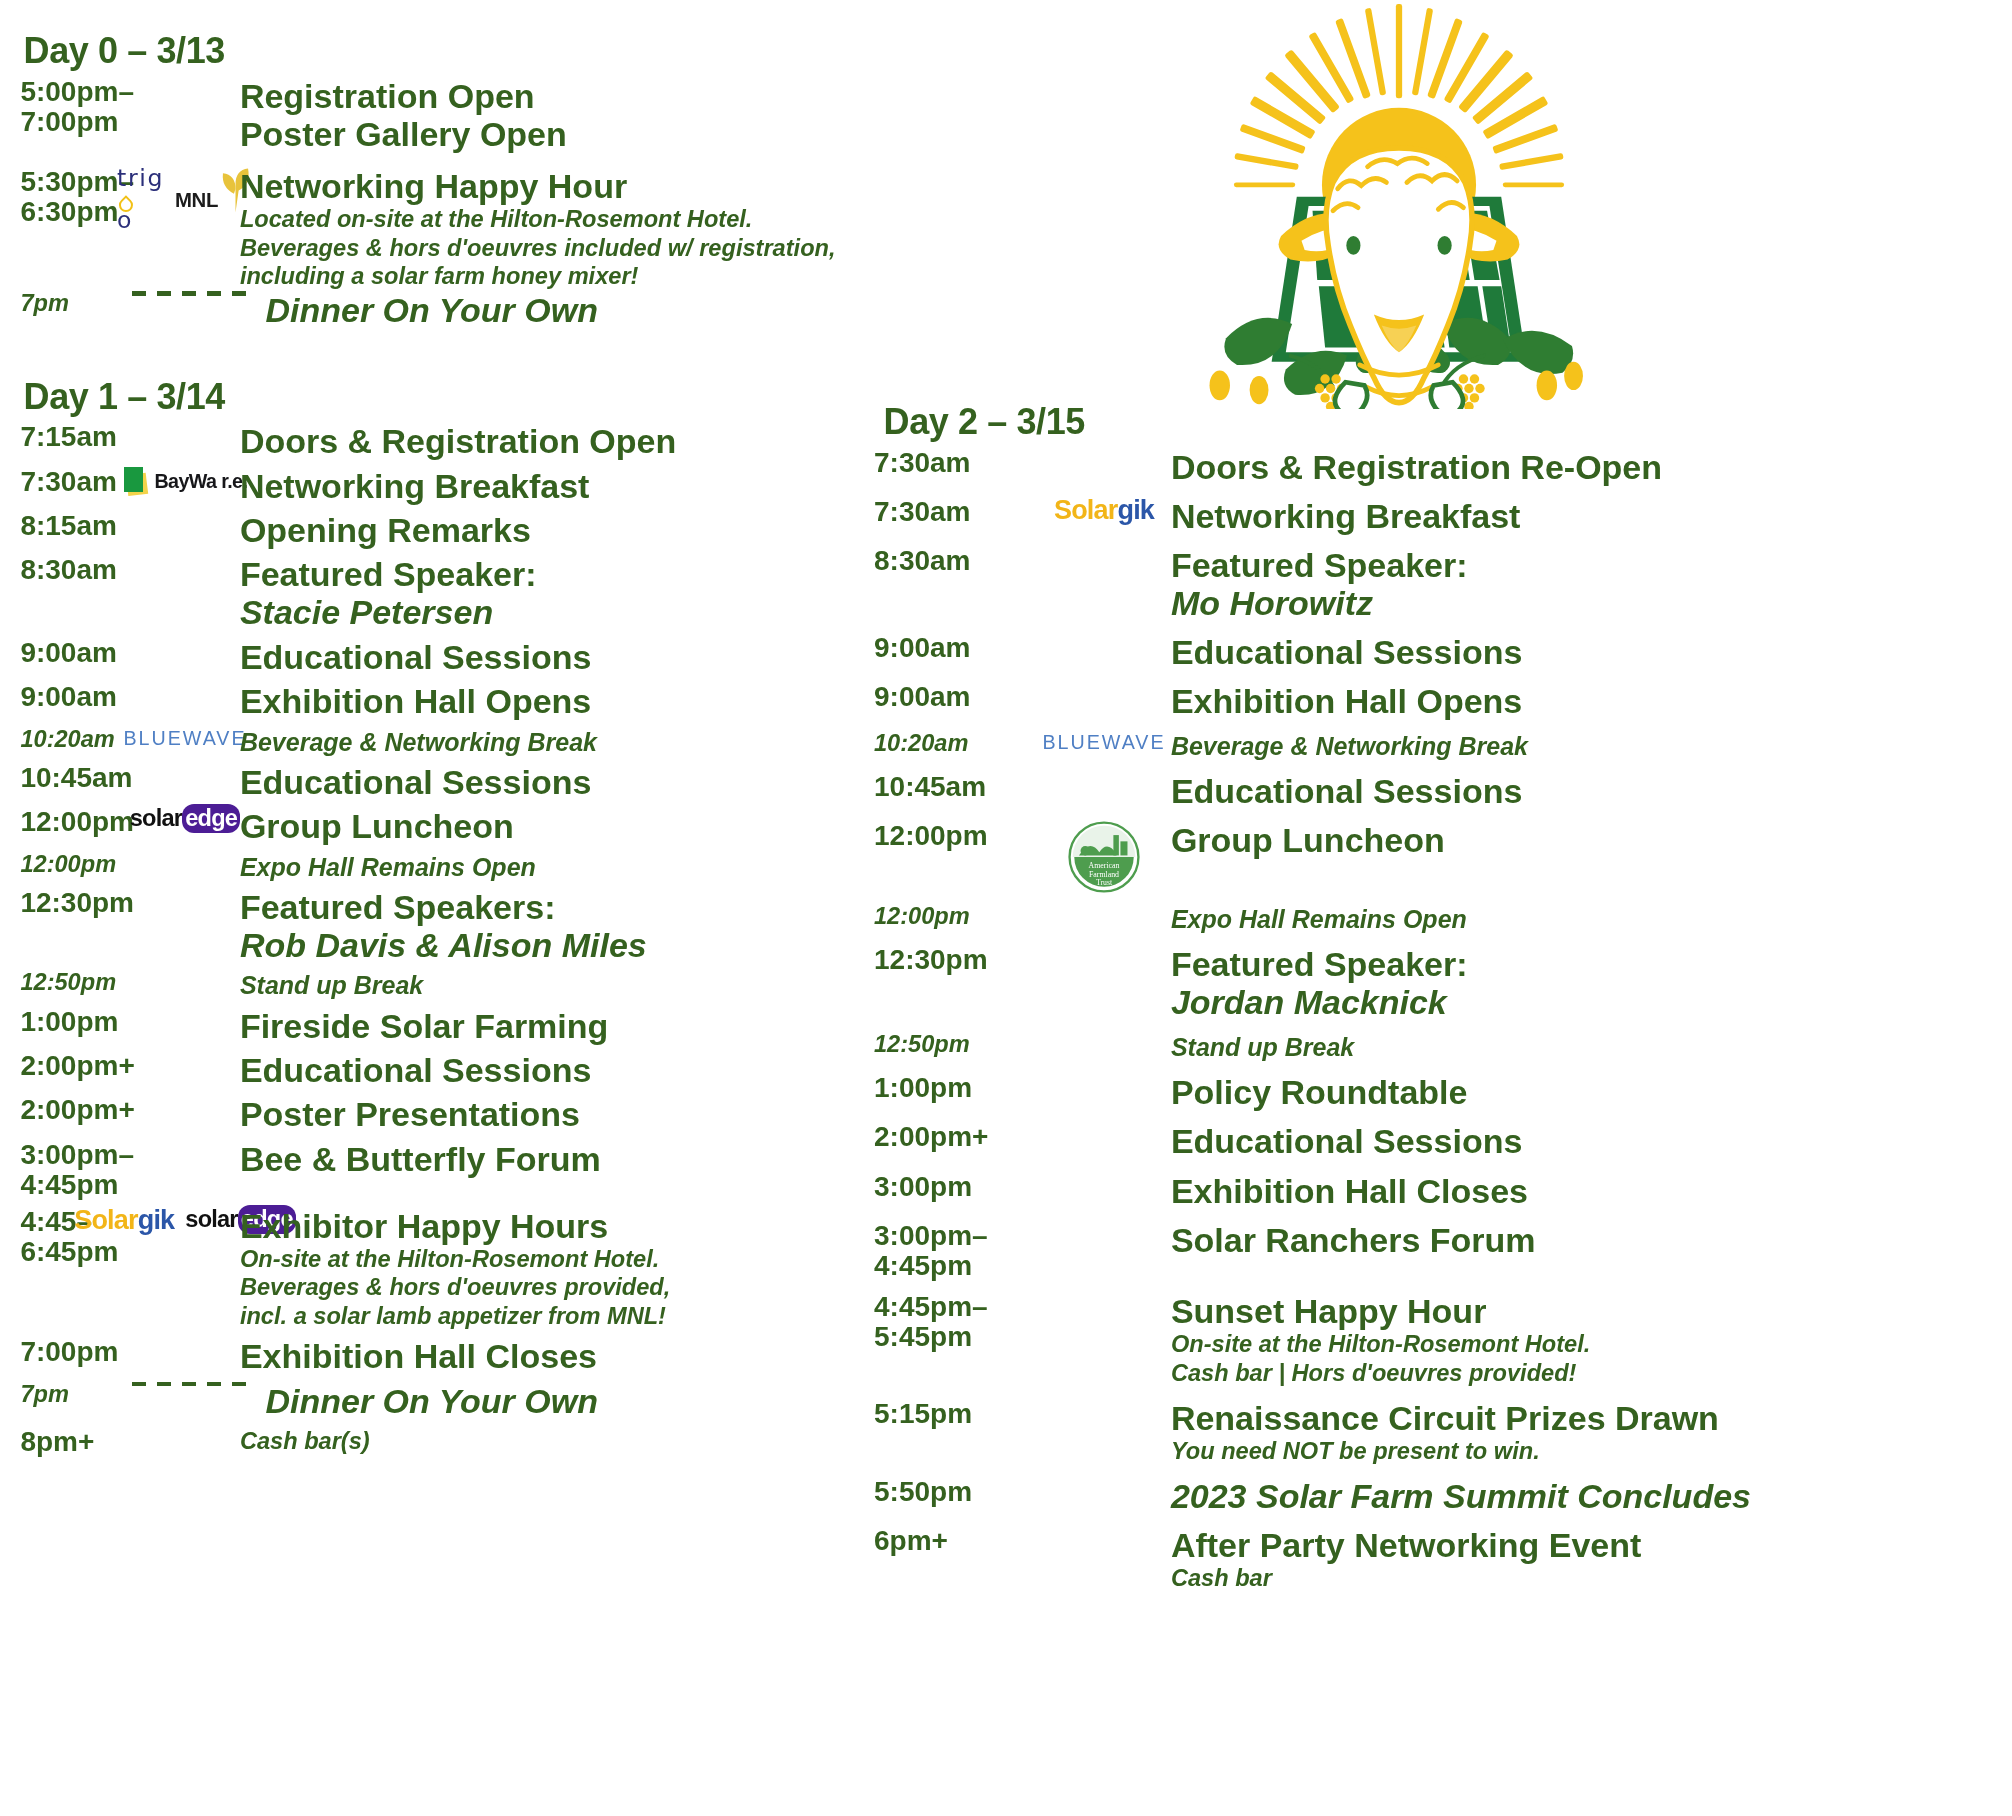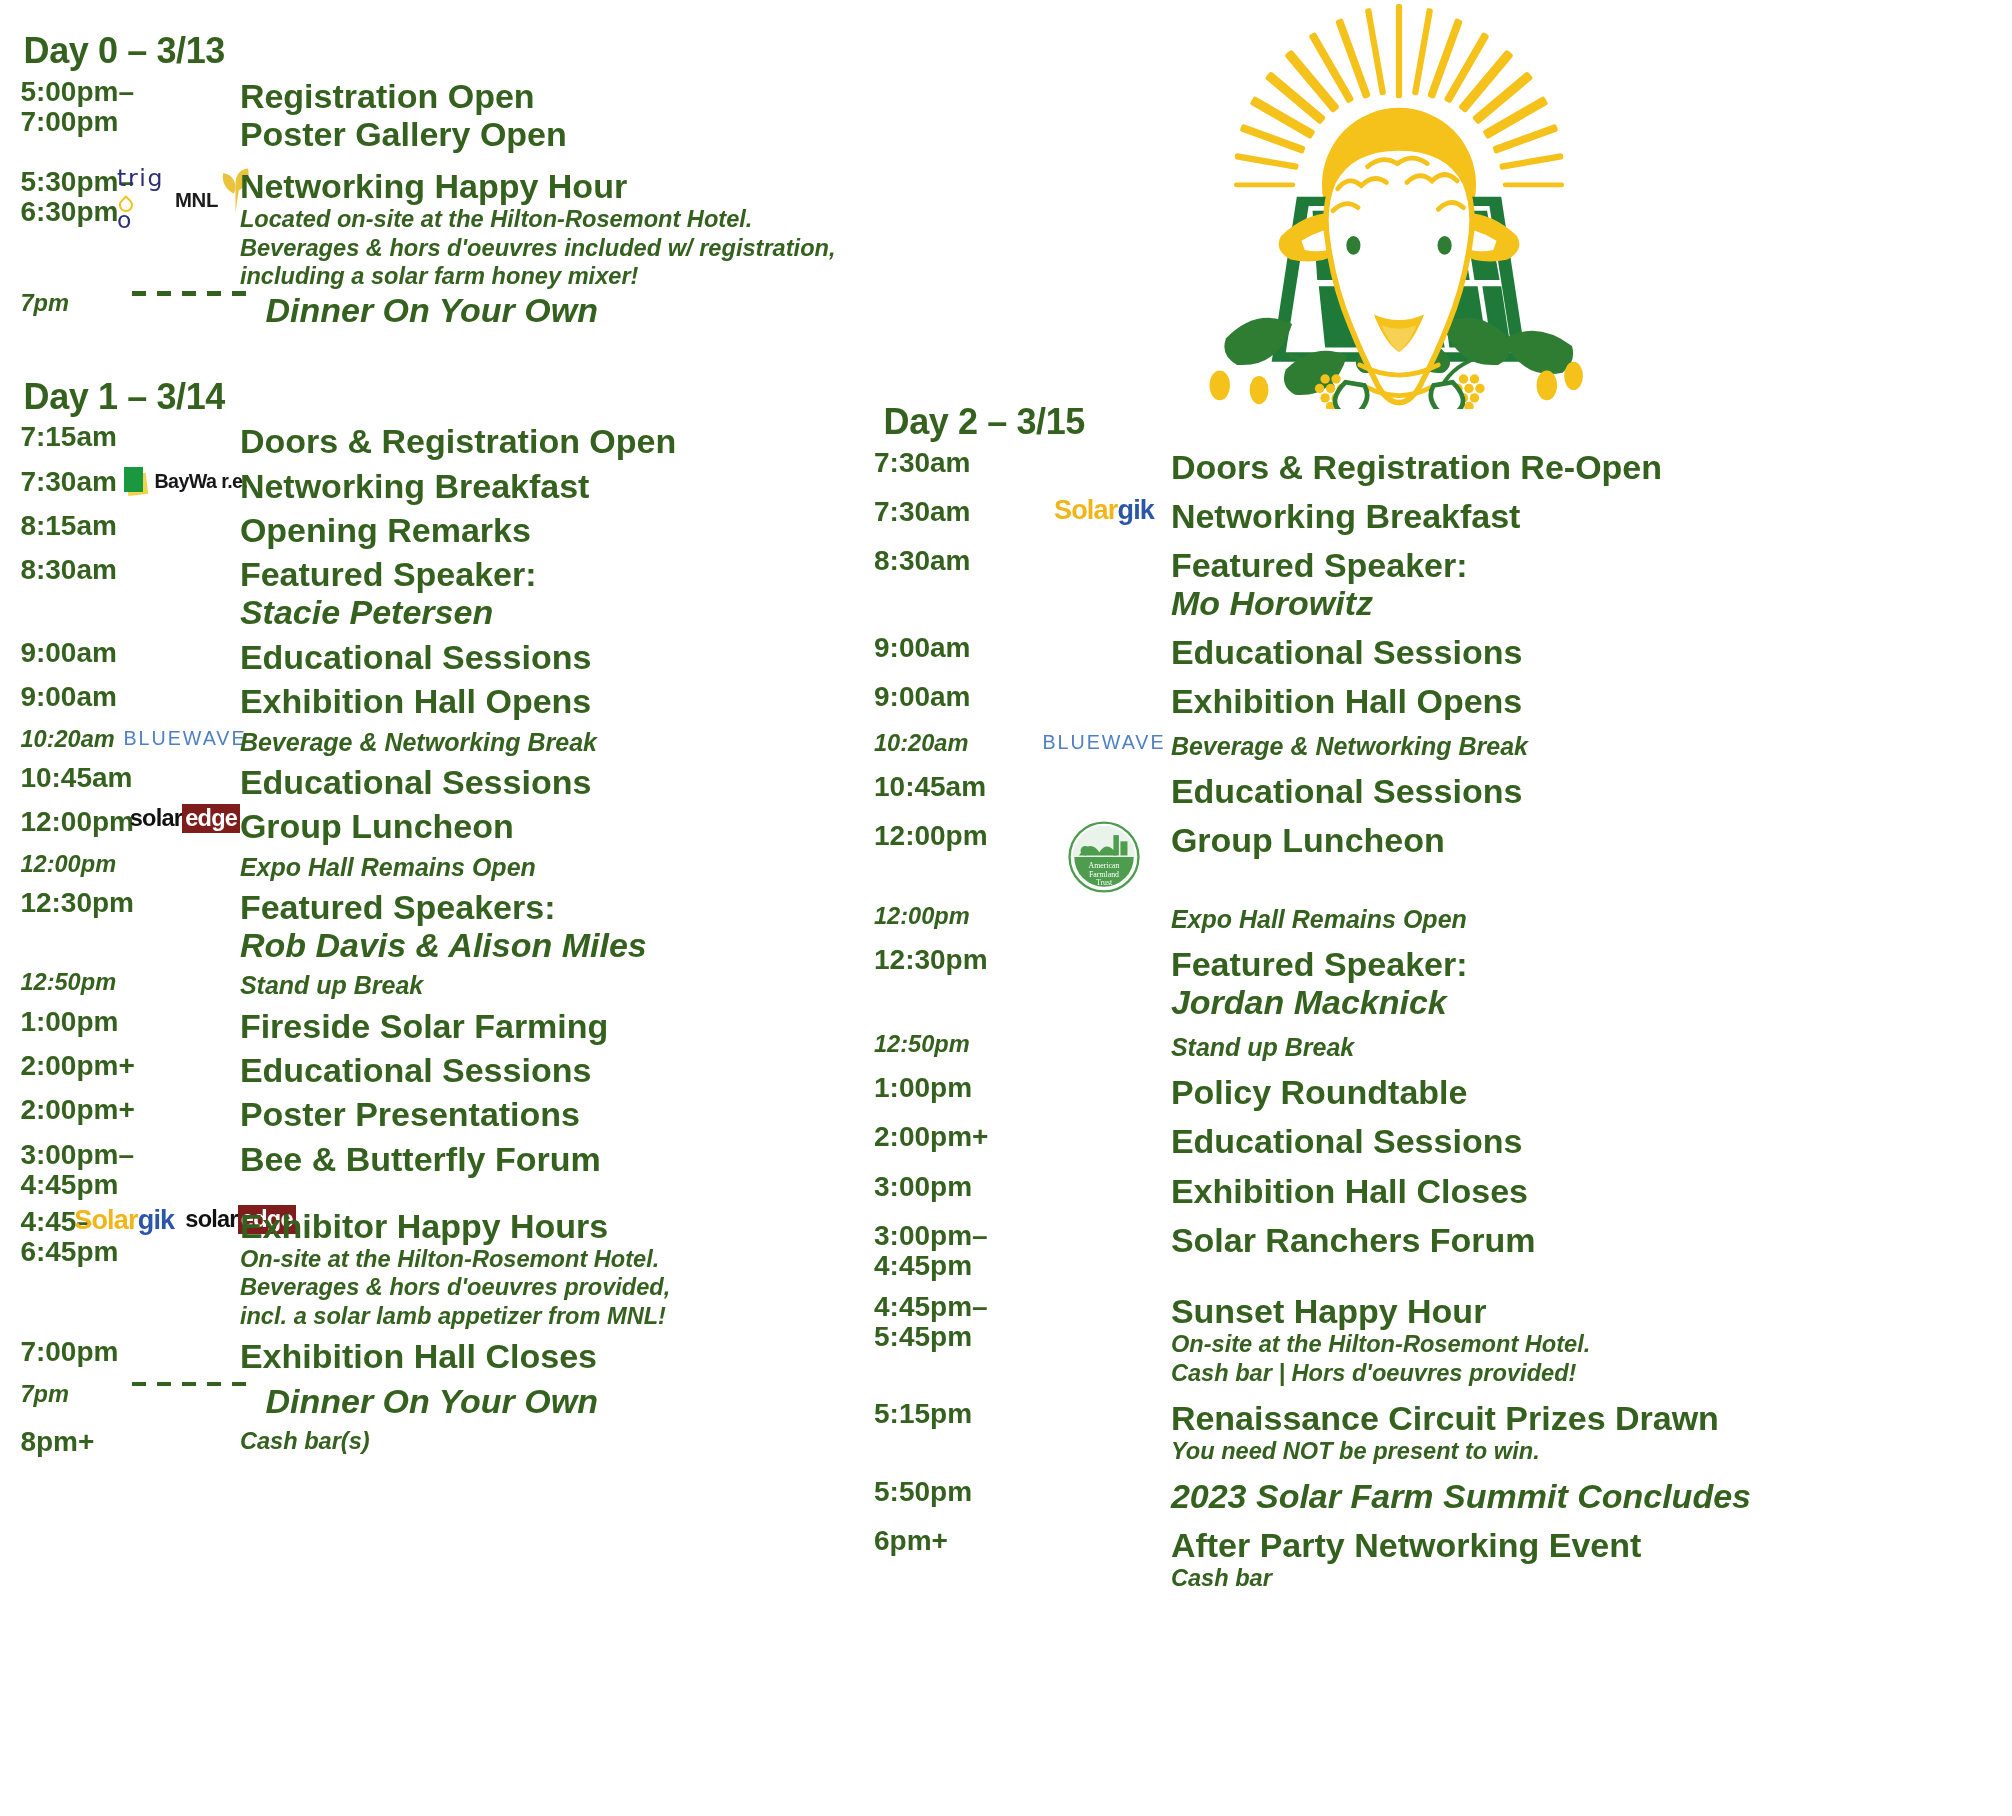--- a/index.html
+++ b/index.html
@@ -208,22 +208,23 @@
     font-family: "Liberation Sans", sans-serif;
     font-weight: bold;
     font-size: 23.6px;
     letter-spacing: -0.8px;
     white-space: nowrap;
     line-height: 1;
   }
   .logo-solaredge .s1 { color: #111111; }
   .logo-solaredge .s2 {
     color: #ffffff;
-    background: #7f1d1d;
+    background: #4c1d95;
     padding: 0.8px 3.1px 1.6px 3.1px;
+    border-radius: 12px;
   }
 
   .logo-solargik {
     font-family: "Liberation Sans", sans-serif;
     font-weight: bold;
     font-size: 27px;
     letter-spacing: -0.8px;
     white-space: nowrap;
     line-height: 1;
   }

